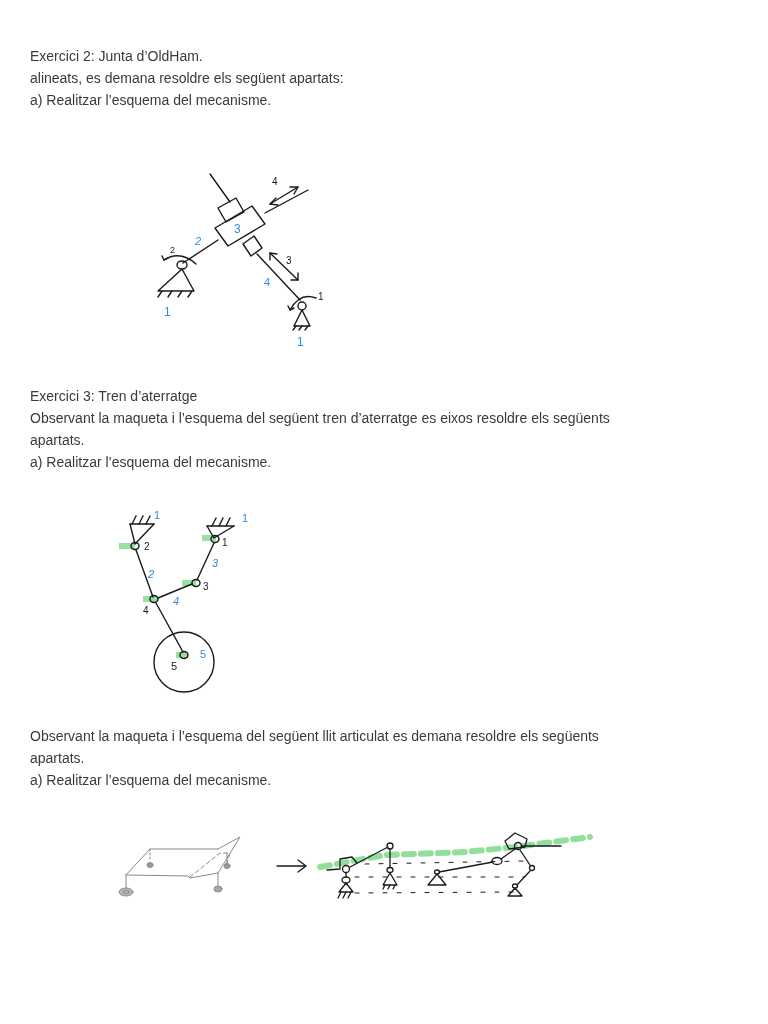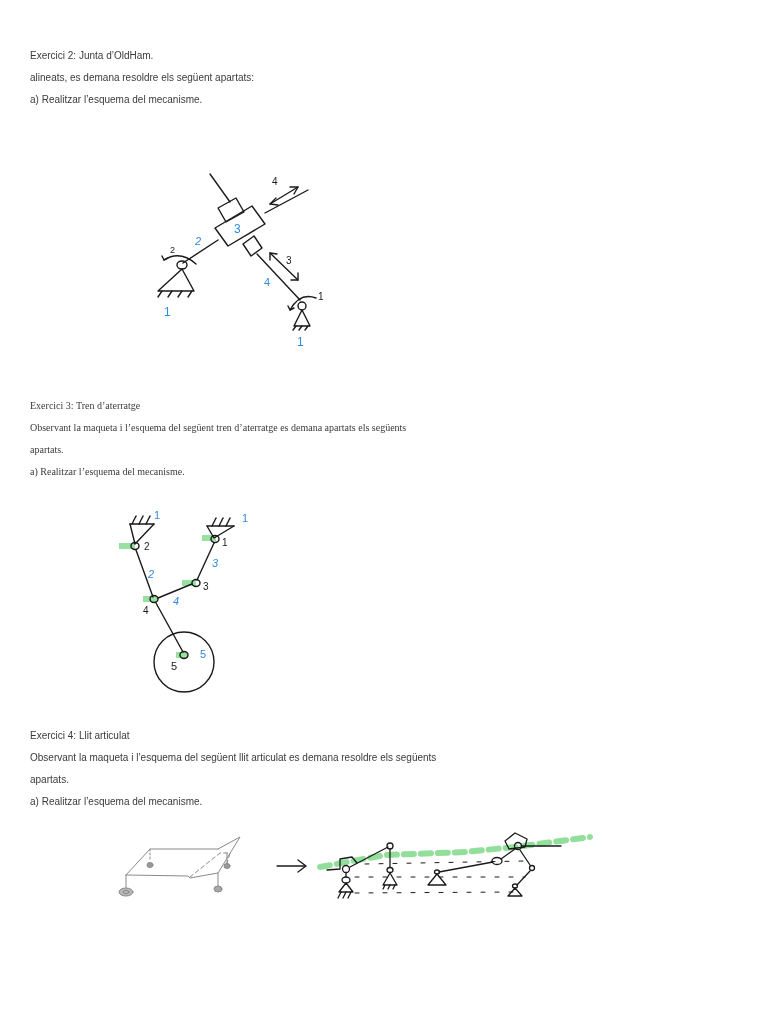--- a/index.html
+++ b/index.html
@@ -14,21 +14,21 @@
       overflow: hidden;
       font-family: "Liberation Sans", sans-serif;
       color: #3a3a3c;
     }
     .section {
       position: absolute;
       left: 30px;
       width: 710px;
     }
     .line {
-      font-size: 10px;
+      font-size: 14px;
       line-height: 22px;
       margin: 0;
       white-space: nowrap;
     }
     .figure {
       position: absolute;
     }
     svg text {
       font-family: "Liberation Sans", sans-serif;
     }
@@ -91,23 +91,23 @@
     <line x1="162" y1="166" x2="159" y2="170"></line>
     <line x1="168" y1="166" x2="165" y2="170"></line>
 
     <path d="M150,150 Q160,132 176,138"></path>
     <polyline points="148,146 150,150 154,148"></polyline>
     <text x="178" y="140" fill="#1a1a1a" stroke="none" font-size="10">1</text>
     <text x="157" y="186" fill="#2f8be0" stroke="none" font-size="12">1</text>
   </svg>
 </div>
 
-<div class="section" style="top:395px;font-family:Liberation Serif, serif;">
+<div class="section" style="top:385px;">
   <p class="line">Exercici 3: Tren d’aterratge</p>
-  <p class="line">Observant la maqueta i l’esquema del següent tren d’aterratge es demana apartats els següents</p>
+  <p class="line">Observant la maqueta i l’esquema del següent tren d’aterratge es eixos resoldre els següents</p>
   <p class="line">apartats.</p>
   <p class="line">a) Realitzar l’esquema del mecanisme.</p>
 </div>
 
 <div class="figure" style="left:110px; top:500px; width:160px; height:200px;">
   <svg width="160" height="200" viewBox="0 0 160 200" fill="none" stroke="#1a1a1a" stroke-width="1.4" stroke-linecap="round" stroke-linejoin="round">
 
     <rect x="9" y="43" width="16" height="6" fill="#7fd98a" stroke="none" opacity="0.8"></rect>
     <rect x="92" y="35" width="14" height="6" fill="#7fd98a" stroke="none" opacity="0.8"></rect>
     <rect x="72" y="80" width="14" height="6" fill="#7fd98a" stroke="none" opacity="0.8"></rect>
@@ -152,21 +152,20 @@
     <line x1="46" y1="103" x2="73" y2="152"></line>
 
     <circle cx="74" cy="162" r="30"></circle>
     <ellipse cx="74" cy="155" rx="4" ry="3.5"></ellipse>
     <text x="61" y="170" fill="#1a1a1a" stroke="none" font-size="11">5</text>
     <text x="90" y="158" fill="#2f8be0" stroke="none" font-size="11">5</text>
   </svg>
 </div>
 
 <div class="section" style="top:725px;">
-  <p class="line">Exercici 4: Llit articulat</p>
   <p class="line">Observant la maqueta i l’esquema del següent llit articulat es demana resoldre els següents</p>
   <p class="line">apartats.</p>
   <p class="line">a) Realitzar l’esquema del mecanisme.</p>
 </div>
 
 <div class="figure" style="left:110px; top:825px; width:150px; height:80px;">
   <svg width="150" height="80" viewBox="0 0 150 80" fill="none" stroke="#8a8a8a" stroke-width="1" stroke-linecap="round" stroke-linejoin="round">
     <polyline points="16,50 40,24 108,24"></polyline>
     <polyline points="16,50 78,51 80,53 108,48 130,12 108,24"></polyline>
     <polyline points="80,52 110,28 120,28 116,42" stroke-dasharray="4,3"></polyline>

